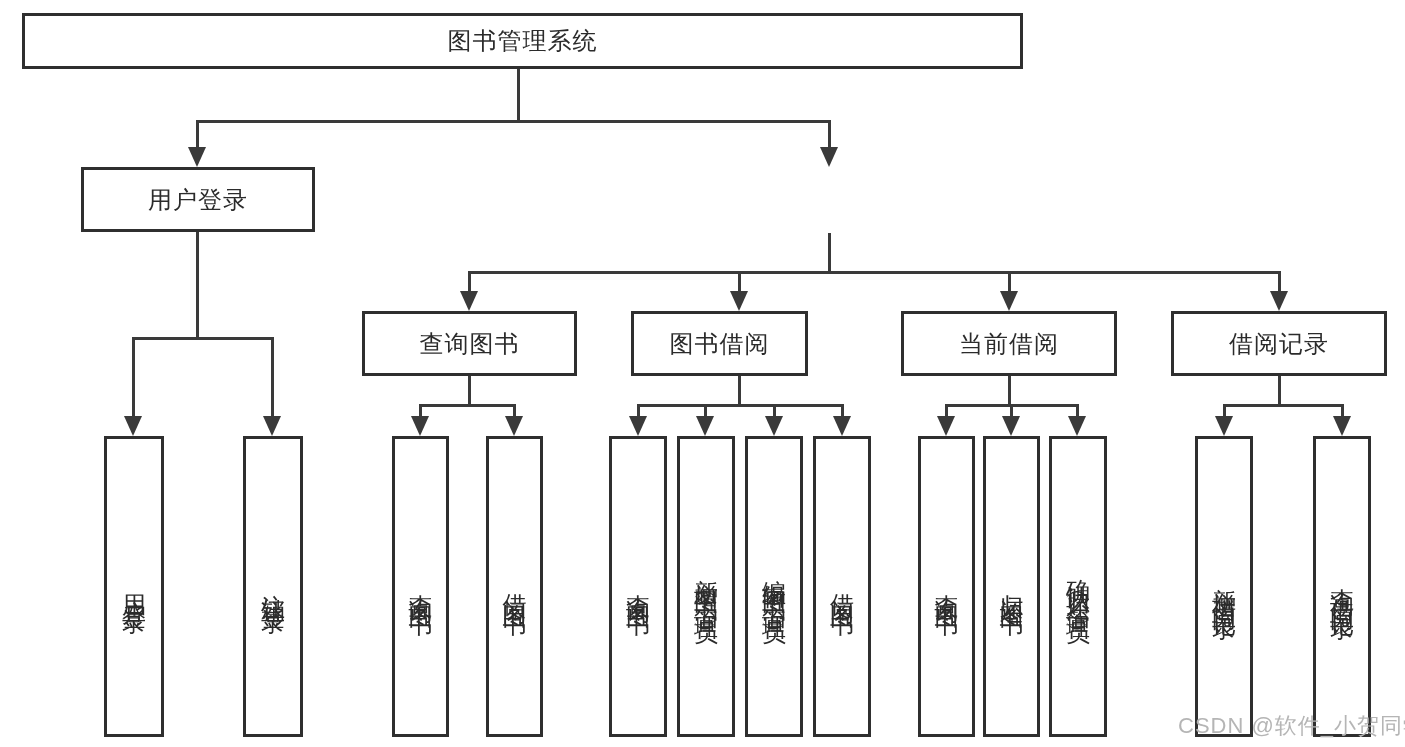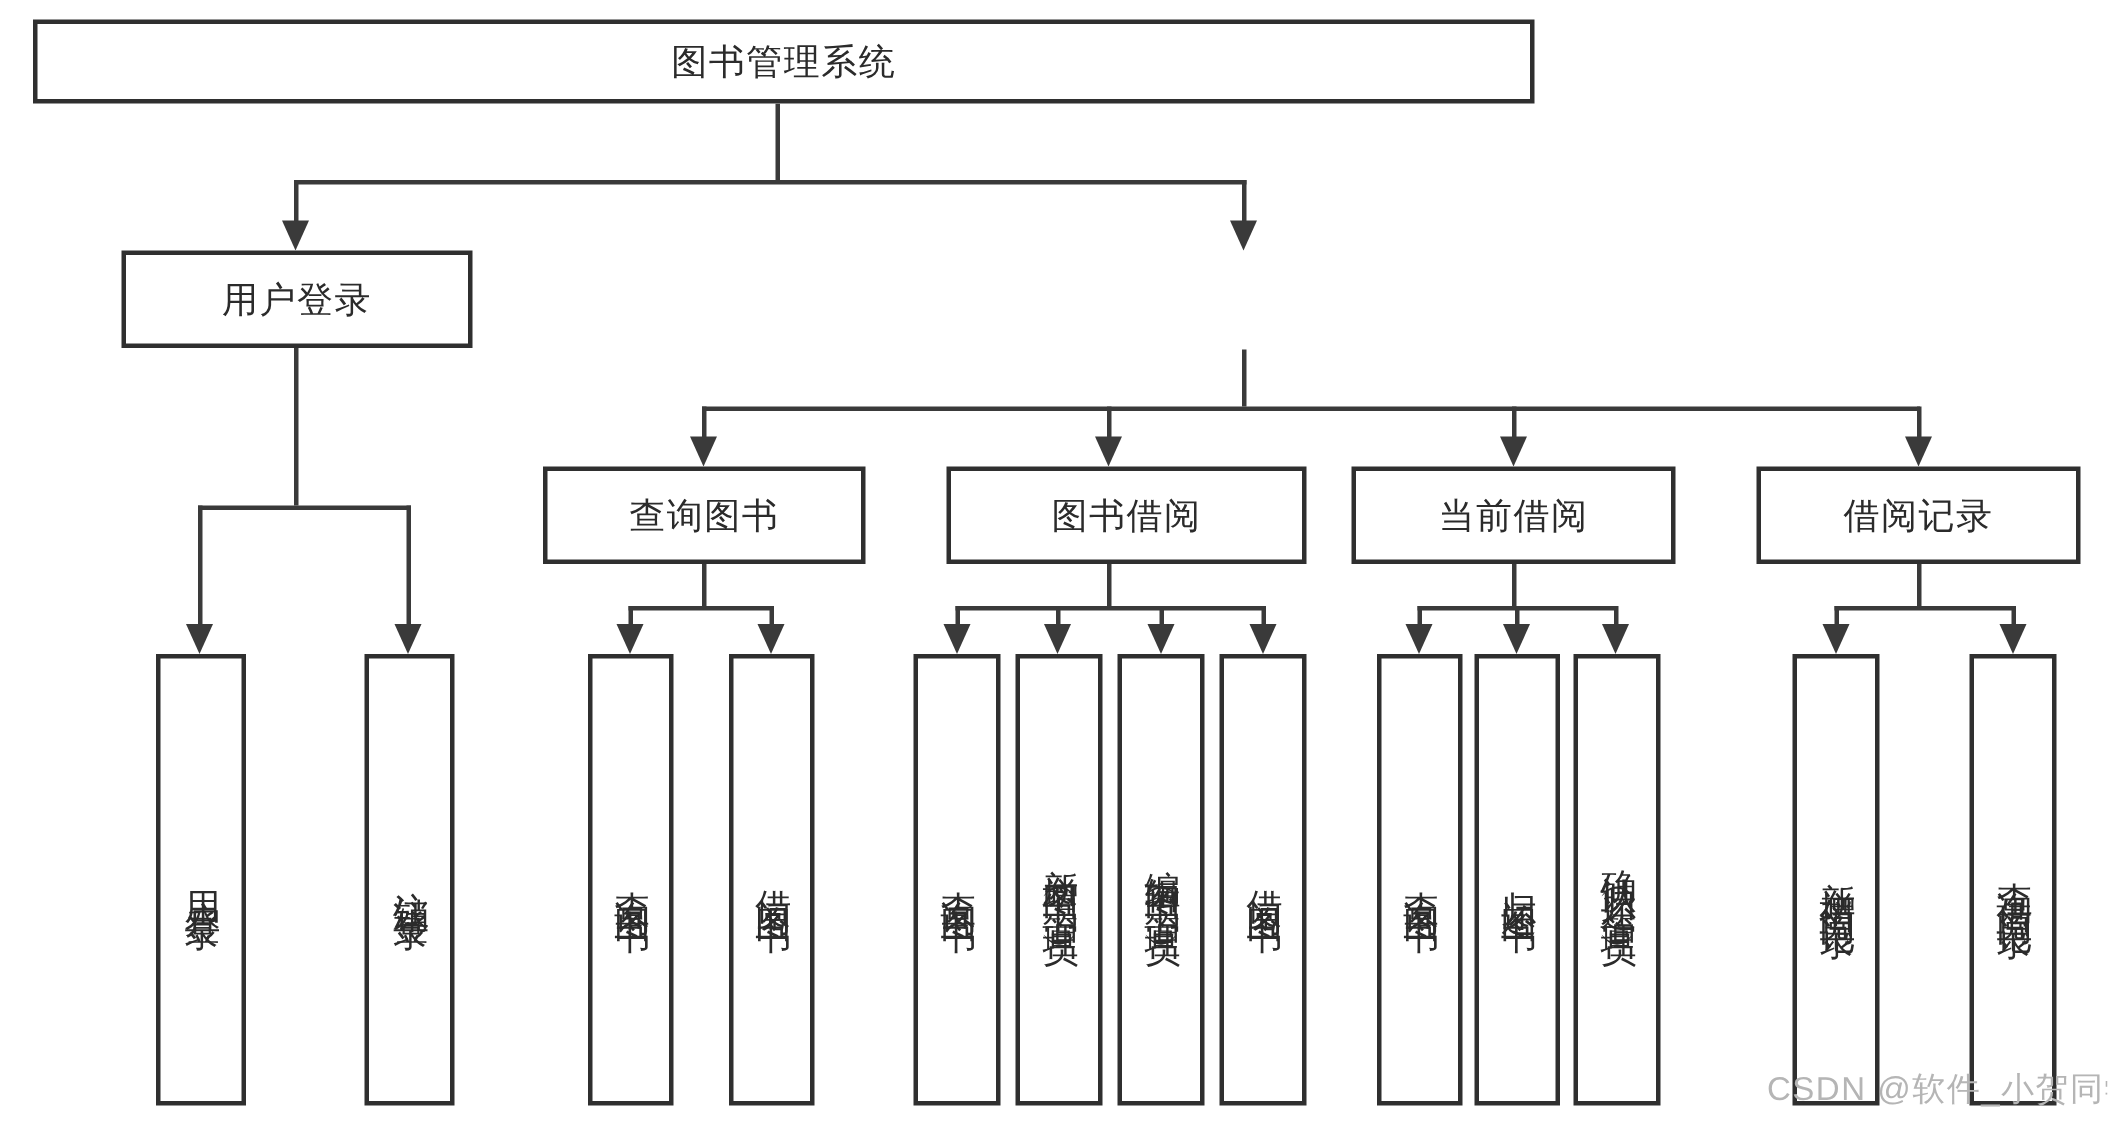--- a/index.html
+++ b/index.html
@@ -63,21 +63,21 @@
 </head>
 <body>
 
 <div class="stage">
 
   <div class="box" style="left:22px;top:13px;width:1001px;height:56px">图书管理系统</div>
 
   <div class="box" style="left:81px;top:167px;width:234px;height:65px">用户登录</div>
 
   <div class="box" style="left:362px;top:311px;width:215px;height:65px">查询图书</div>
-  <div class="box" style="left:631px;top:311px;width:240px;height:65px">图书借阅</div>
+  <div class="box" style="left:631px;top:311px;width:177px;height:65px">图书借阅</div>
   <div class="box" style="left:1171px;top:311px;width:216px;height:65px">借阅记录</div>
   <div class="box" style="left:901px;top:311px;width:216px;height:65px">当前借阅</div>
 
   <div class="box leaf" style="left:104px;top:436px;width:60px;height:301px">用户登录</div>
   <div class="box leaf" style="left:243px;top:436px;width:60px;height:301px">注销登录</div>
 
   <div class="box leaf" style="left:392px;top:436px;width:57px;height:301px">查询图书</div>
   <div class="box leaf" style="left:486px;top:436px;width:57px;height:301px">借阅图书</div>
 
   <div class="box leaf" style="left:609px;top:436px;width:58px;height:301px">查询图书</div>

